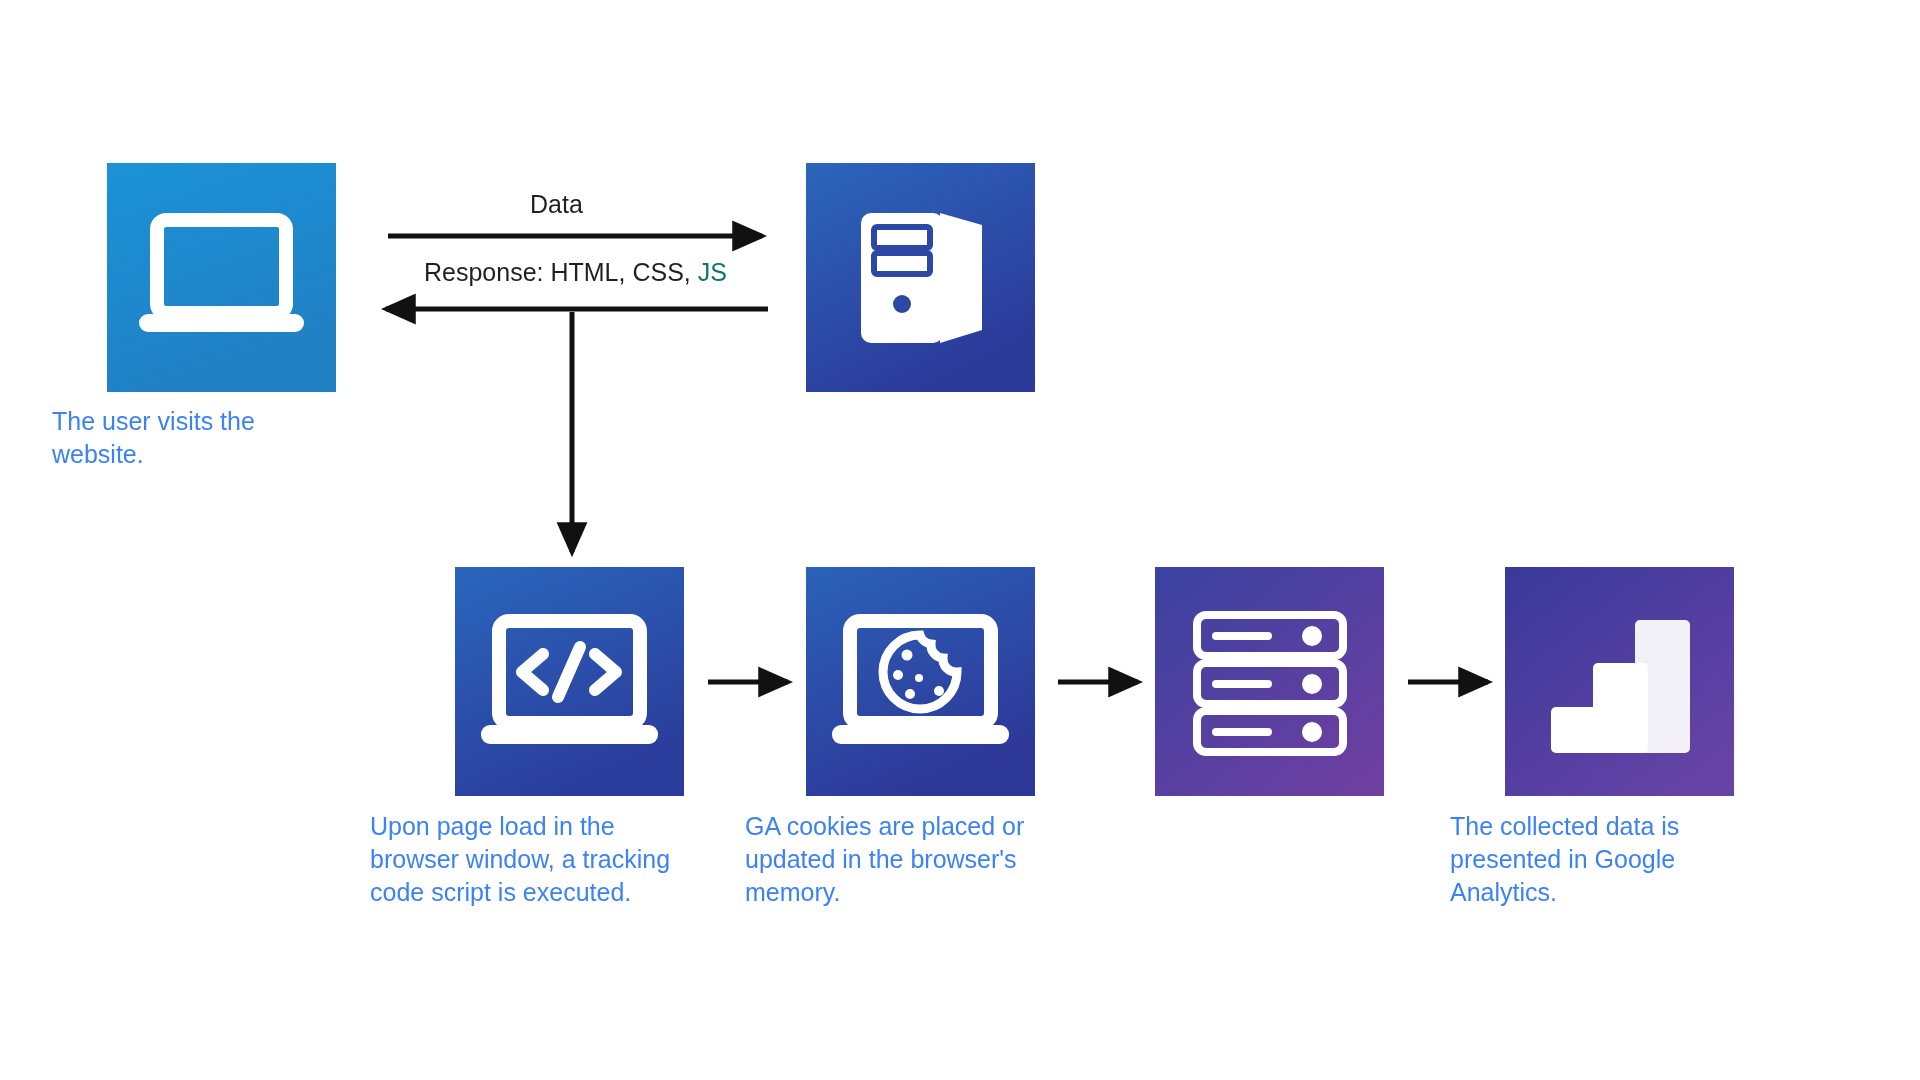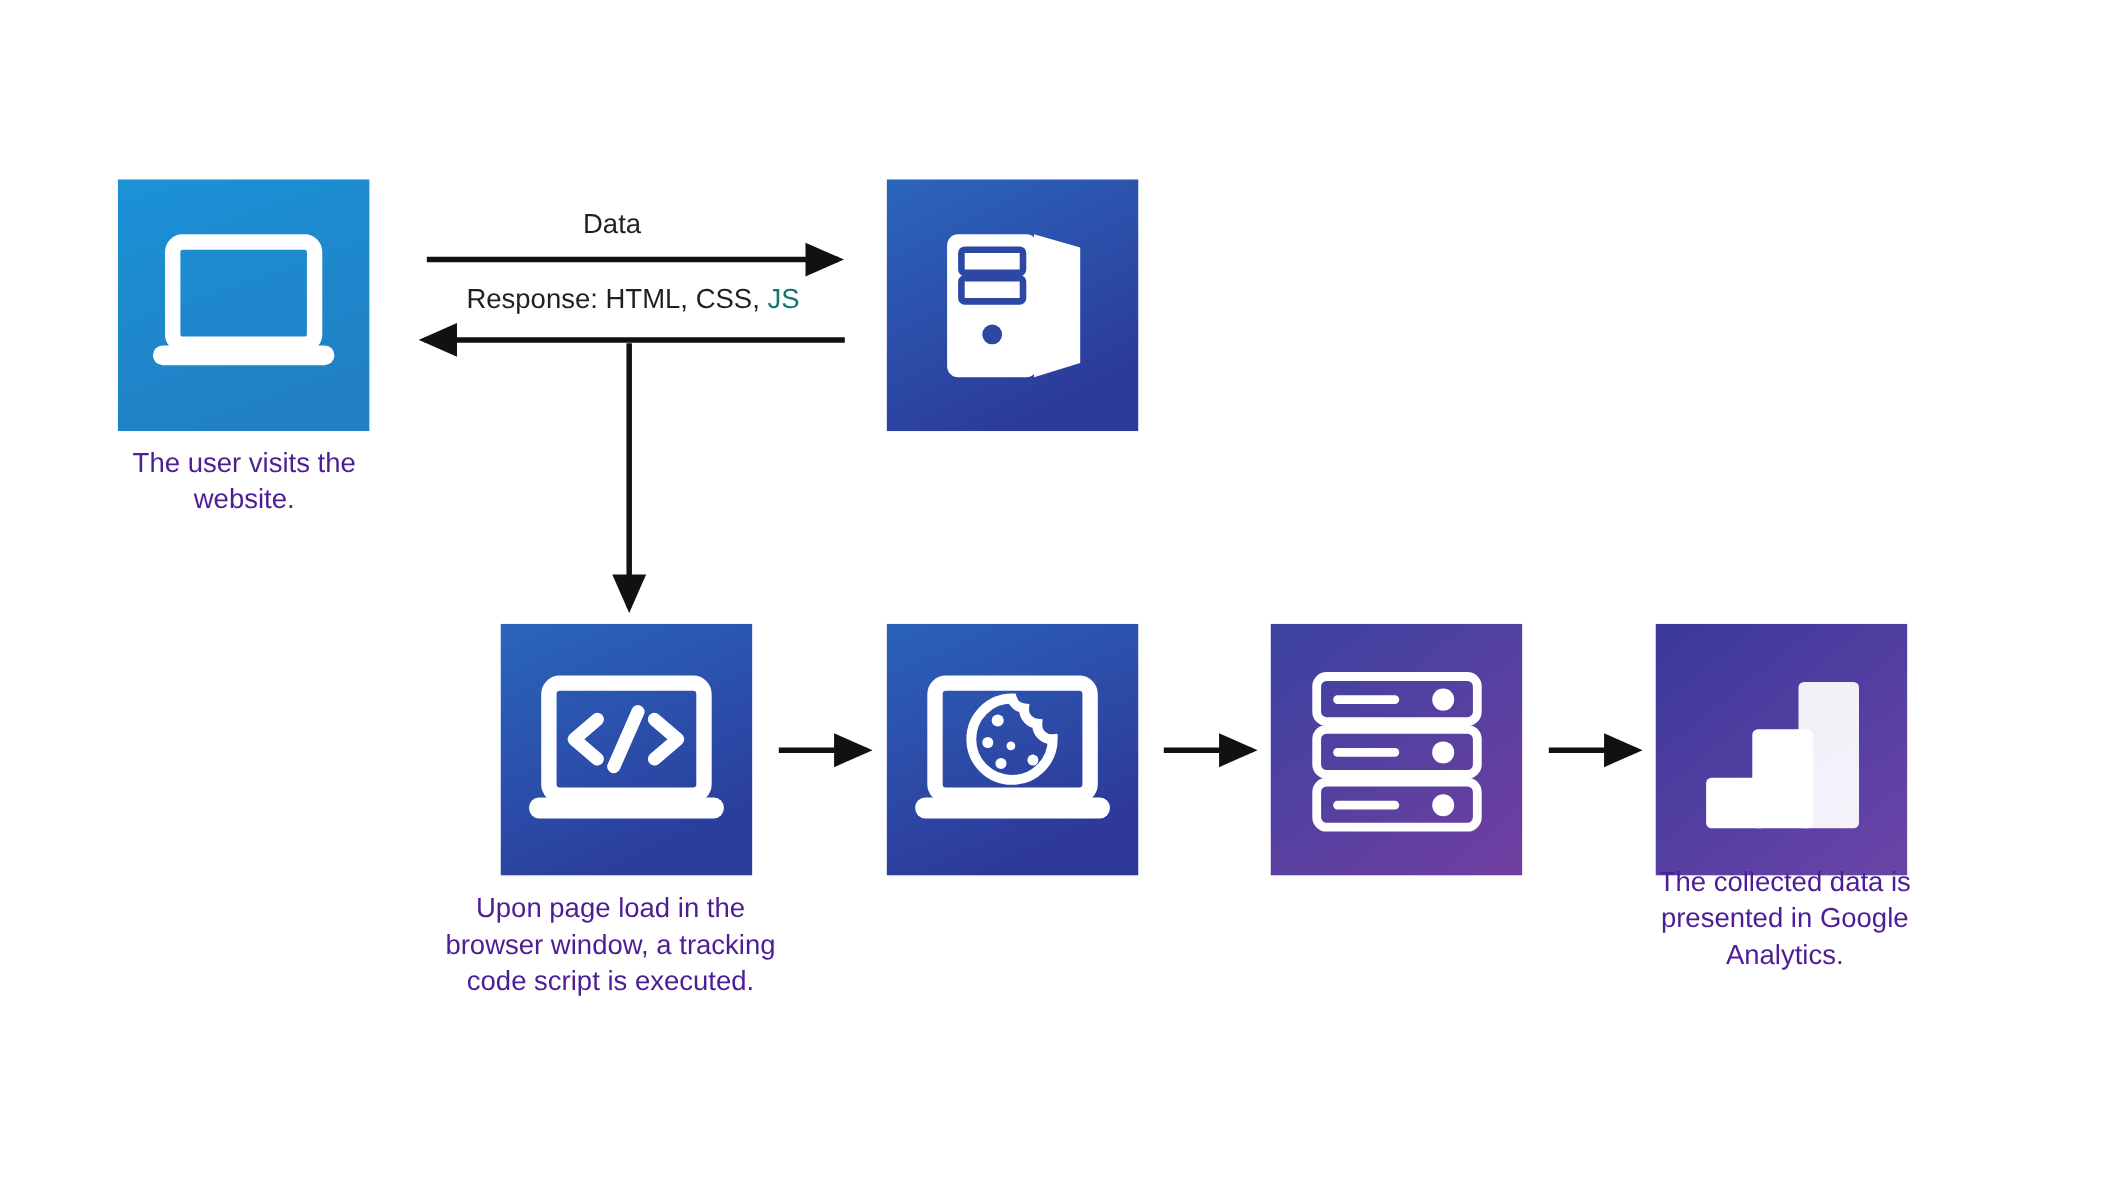--- a/index.html
+++ b/index.html
@@ -38,32 +38,32 @@
   .tile-laptop   { left: 107px;  top: 163px; }
   .tile-server   { left: 806px;  top: 163px; }
   .tile-code     { left: 455px;  top: 567px; }
   .tile-cookie   { left: 806px;  top: 567px; }
   .tile-rack     { left: 1155px; top: 567px; }
   .tile-chart    { left: 1505px; top: 567px; }
 
   
   .caption {
     position: absolute;
-    text-align: center;
+    text-align: left;
     font-size: 25px;
     line-height: 1.32;
-    color: #4c1d95;
+    color: #3b82f6;
     font-family: "Liberation Sans", sans-serif;
     white-space: pre-line;
   }
   .cap-user   { left: 52px;   top: 405px;  width: 340px; }
   .cap-code   { left: 370px;  top: 810px;  width: 370px; }
   .cap-cookie { left: 745px;  top: 810px;  width: 350px; }
   .cap-rack   { left: 1100px; top: 810px;  width: 345px; }
-  .cap-chart  { left: 1450px; top: 786px;  width: 345px; }
+  .cap-chart  { left: 1450px; top: 810px;  width: 345px; }
 
   
   .arrow-label {
     position: absolute;
     font-size: 25px;
     color: #231f20;
     white-space: nowrap;
     font-family: "Liberation Sans", sans-serif;
   }
   .lbl-query    { left: 530px; top: 190px; }
@@ -201,20 +201,23 @@
                  a13 13 0 0 1 -11 -9 Z" fill="none" stroke="#ffffff" stroke-width="9"></path>
         <circle cx="101" cy="88" r="5.5" fill="#ffffff"></circle>
         <circle cx="92" cy="108" r="5" fill="#ffffff"></circle>
         <circle cx="113" cy="111" r="4" fill="#ffffff"></circle>
         <circle cx="104" cy="127" r="5" fill="#ffffff"></circle>
         <circle cx="133" cy="124" r="5" fill="#ffffff"></circle>
       </g>
     </svg>
   </div>
 
+  <div class="caption cap-cookie">GA cookies are placed or
+updated in the browser's
+memory.</div>
 
   <div class="tile tile-rack">
     <svg width="229" height="229" viewBox="0 0 229 229" xmlns="http://www.w3.org/2000/svg">
       <defs>
         <linearGradient id="gRack" x1="0" y1="0" x2="0.8" y2="1">
           <stop offset="0%" stop-color="#3a42a0"></stop>
           <stop offset="100%" stop-color="#6c3fa1"></stop>
         </linearGradient>
       </defs>
       <rect width="229" height="229" fill="url(#gRack)"></rect>

